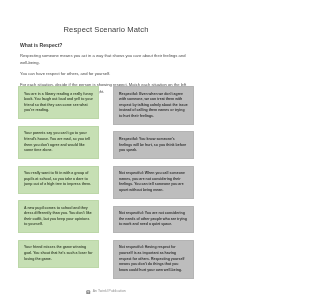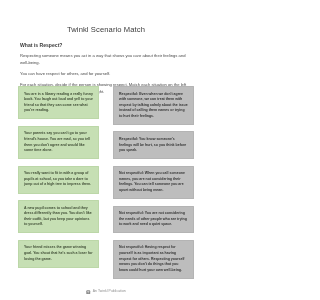--- a/index.html
+++ b/index.html
@@ -136,21 +136,21 @@
     color: #8c8c8c;
     letter-spacing: 0.05px;
     line-height: 1;
   }
 </style>
 </head>
 <body>
 
 <div class="page">
 
-  <h1 class="doc-title">Twinkl Scenario Match</h1>
+  <h1 class="doc-title">Respect Scenario Match</h1>
 
   <div class="intro">
     <div class="section-heading">What is Respect?</div>
     <p>Respecting someone means you act in a way that shows you care about their feelings and well-being.</p>
     <p>You can have respect for others, and for yourself.</p>
     <p>For each situation, decide if the person is showing respect. Match each situation on the left with an answer that makes sense on the right.</p>
   </div>
 
   <div class="match-grid">
 

